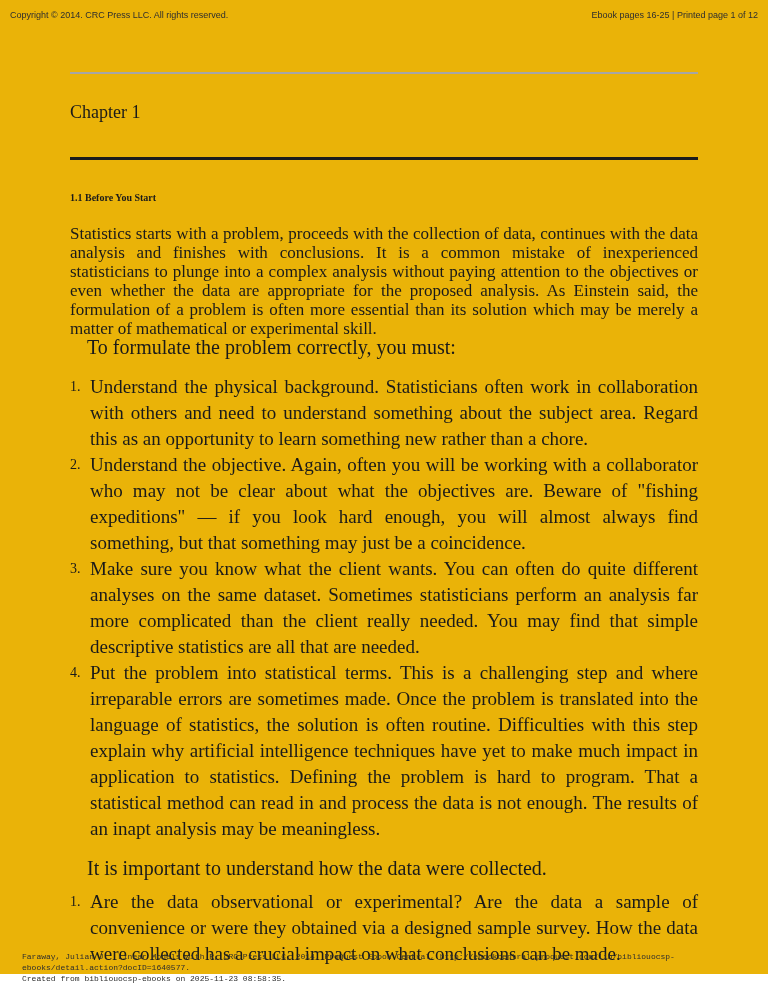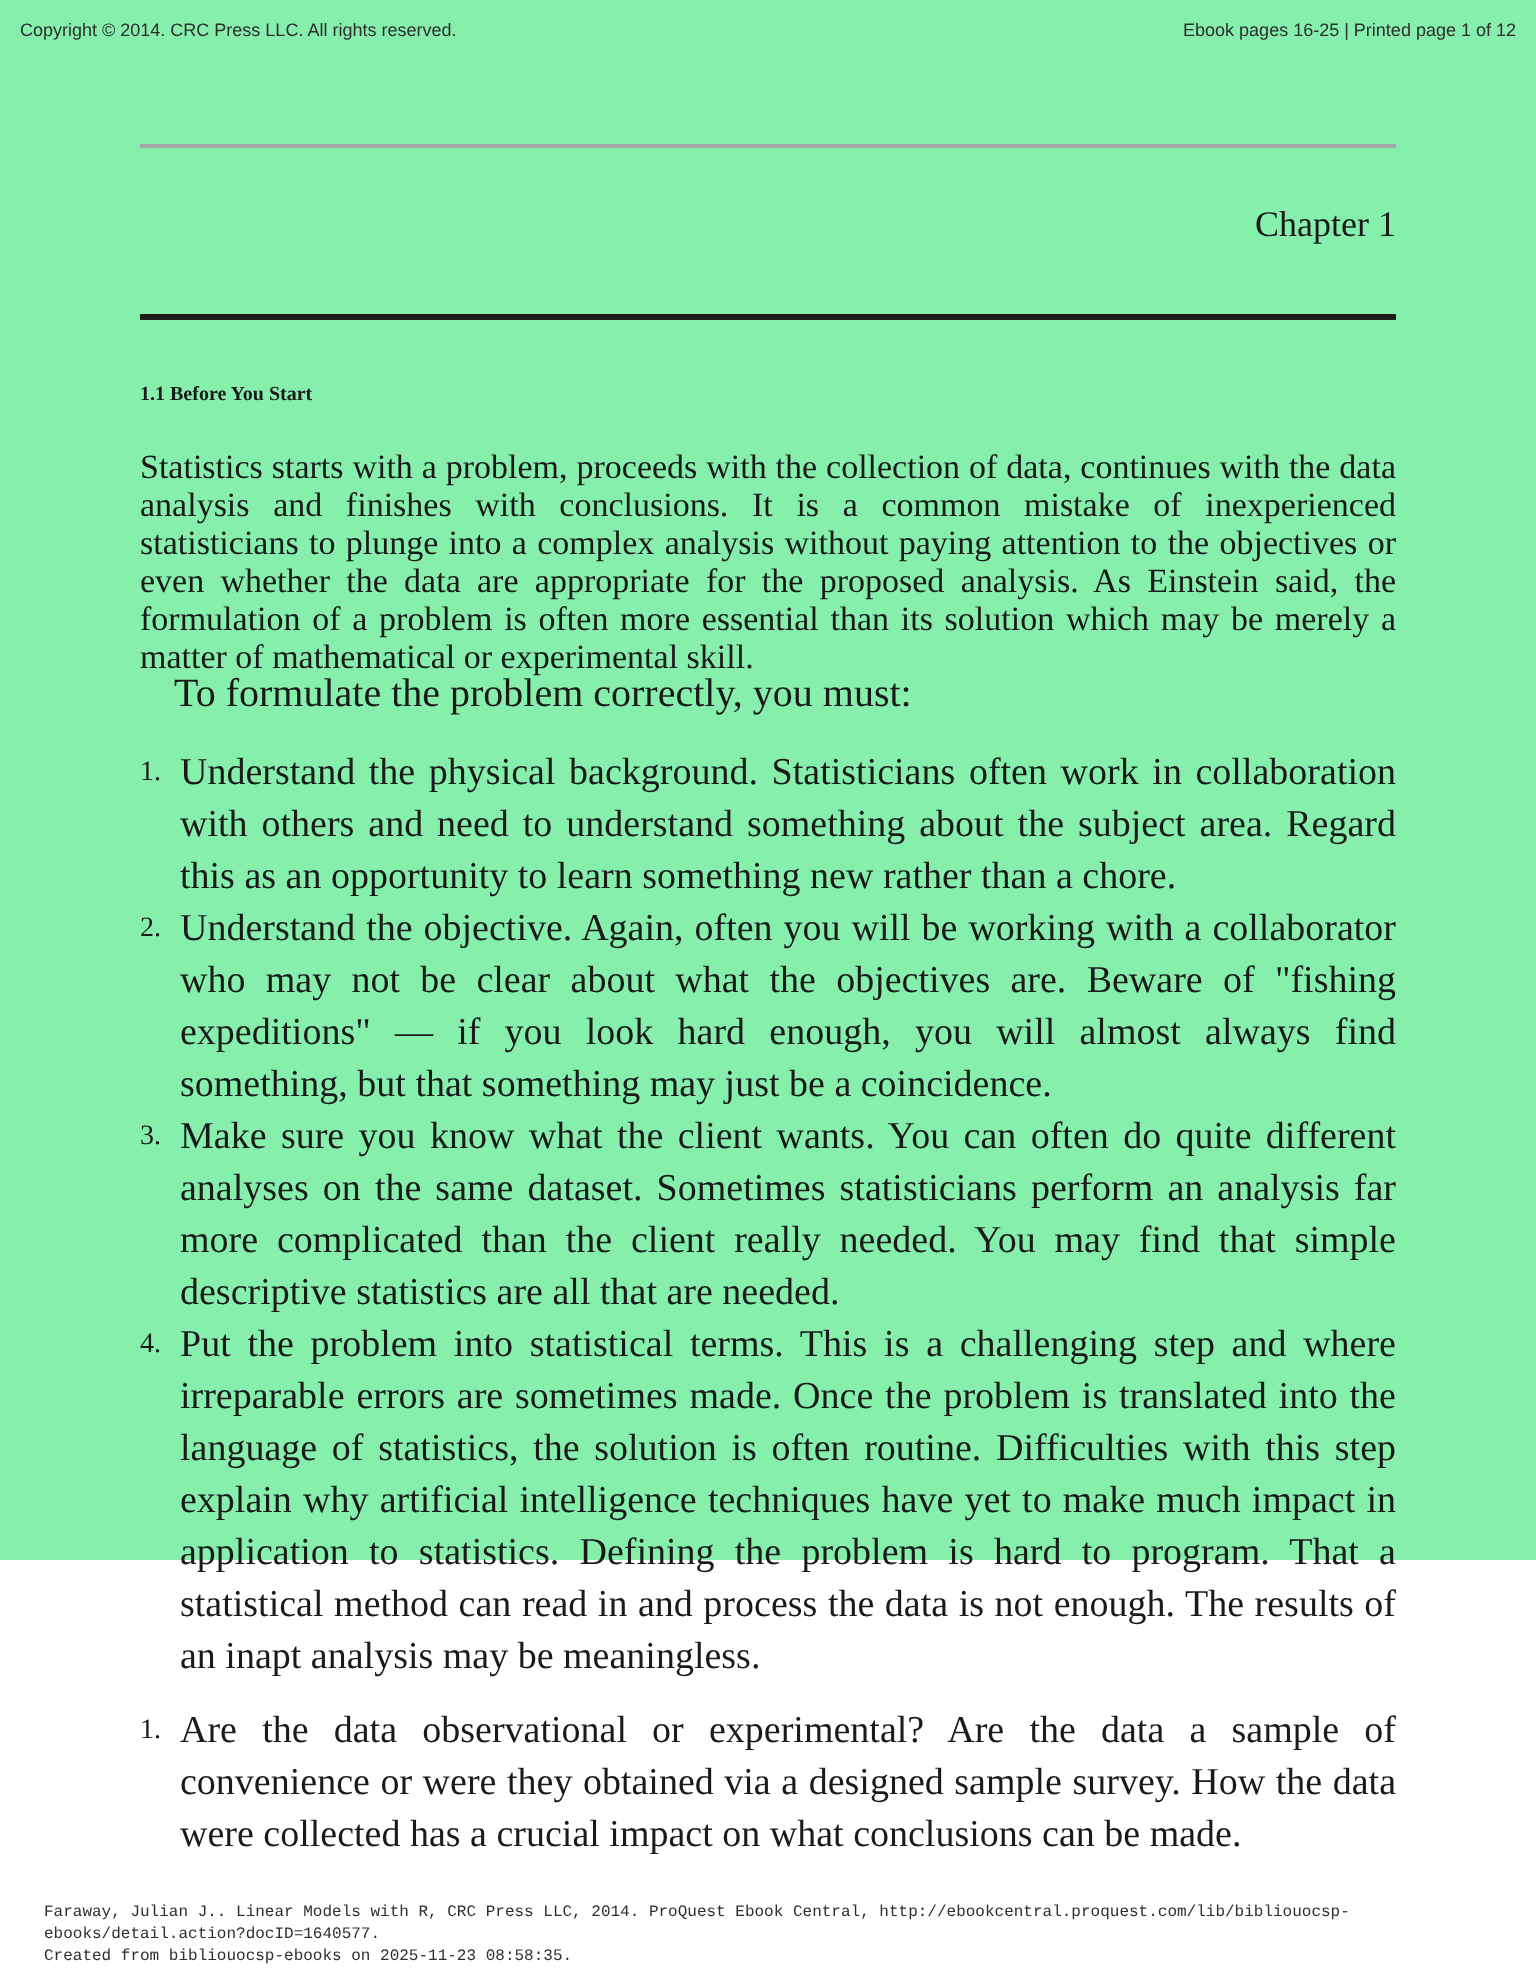--- a/index.html
+++ b/index.html
@@ -4,40 +4,40 @@
 <style>
   * { margin: 0; padding: 0; box-sizing: border-box; }
   html, body { background: #ffffff; }
   body {
     width: 768px; height: 994px;
     font-family: "Liberation Serif", serif;
     color: #1a1a1a;
     overflow: hidden;
     position: relative;
   }
-  .page { position: relative; width: 768px; height: 780px; background: #86efac; }
+  .page { position: relative; width: 768px; height: 974px; background: #eab308; }
 
   
   .print-header {
     position: absolute; top: 10px; left: 10px; right: 10px;
     display: flex; justify-content: space-between;
     font-family: "Liberation Sans", sans-serif;
     font-size: 9px; color: #2e2e2e;
   }
   .print-footer {
     position: absolute; top: 951px; left: 22px; right: 10px;
     font-family: Liberation Mono, monospace;
     font-size: 8px; line-height: 11px; color: #2e2e2e;
   }
 
   
   .content { position: absolute; top: 0; left: 70px; width: 628px; }
 
   .rule-light { border-top: 2px solid #a6a6a6; margin-top: 72px; height: 0; }
-  .chapter-label { text-align: right; font-size: 18px; margin-top: 27px; line-height: 22px; }
+  .chapter-label { text-align: left; font-size: 18px; margin-top: 27px; line-height: 22px; }
   .chapter-title { text-align: center; font-size: 34px; margin-top: 22px; line-height: 44px; }
   .rule-heavy { border-top: 3px double #1c1c1c; border-top-style: solid; margin-top: 34px; height: 0; }
 
   .section-heading { font-size: 10px; font-weight: bold; margin-top: 28px; line-height: 20px; }
 
   .intro-paragraph {
     margin-top: 16px;
     font-size: 17px; line-height: 19px;
     text-align: justify;
   }
@@ -97,20 +97,21 @@
       <div class="li">
         <span class="li-num">3.</span>
         <span class="li-text">Make sure you know what the client wants. You can often do quite different analyses on the same dataset. Sometimes statisticians perform an analysis far more complicated than the client really needed. You may find that simple descriptive statistics are all that are needed.</span>
       </div>
       <div class="li">
         <span class="li-num">4.</span>
         <span class="li-text">Put the problem into statistical terms. This is a challenging step and where irreparable errors are sometimes made. Once the problem is translated into the language of statistics, the solution is often routine. Difficulties with this step explain why artificial intelligence techniques have yet to make much impact in application to statistics. Defining the problem is hard to program. That a statistical method can read in and process the data is not enough. The results of an inapt analysis may be meaningless.</span>
       </div>
     </div>
 
+    <div class="indented-line mt-note">It is important to understand how the data were collected.</div>
 
     <div class="num-list mt-list2">
       <div class="li">
         <span class="li-num">1.</span>
         <span class="li-text">Are the data observational or experimental? Are the data a sample of convenience or were they obtained via a designed sample survey. How the data were collected has a crucial impact on what conclusions can be made.</span>
       </div>
     </div>
 
   </div>
 

